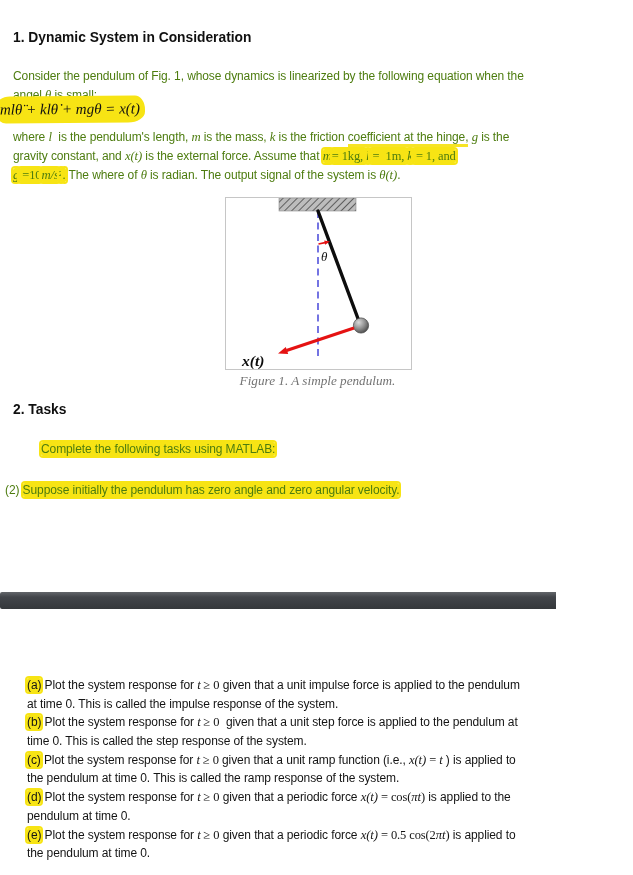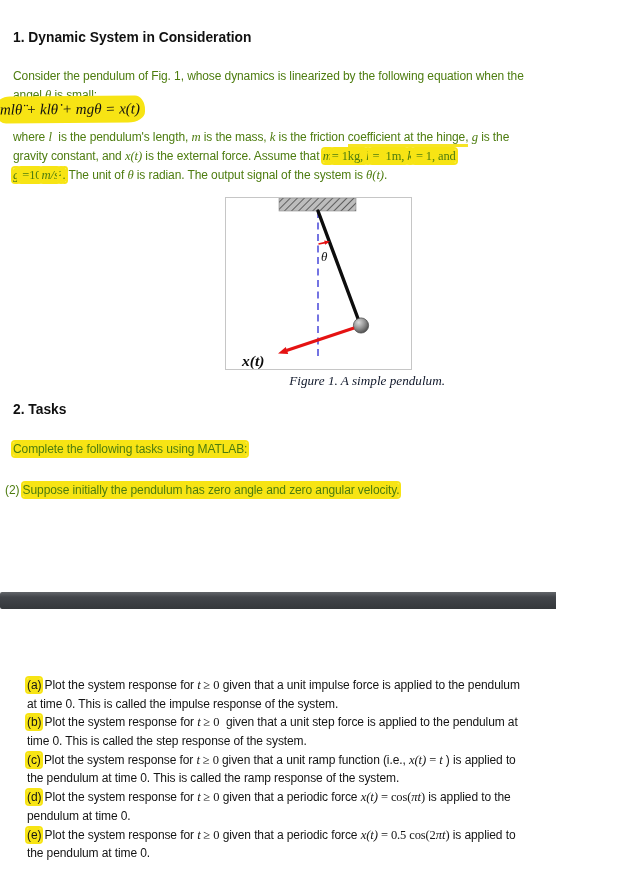--- a/index.html
+++ b/index.html
@@ -11,22 +11,22 @@
       line-height:19px;height:19px;color:#141414;}
   .m{font-family:"Liberation Serif",serif;font-style:italic;font-size:106%;}
   .sr{font-family:"Liberation Serif",serif;font-size:104%;}
   .hl{background:#f7e414;box-shadow:0 0 0 2px #f7e414;border-radius:2px;}
   .ul{border-bottom:3.5px solid rgba(246,227,25,0.95);padding-bottom:0px;}
   .eqtext{font-family:"Liberation Serif",serif;font-style:italic;font-size:15px;
           background:#f7e414;box-shadow:0 0 0 5px #f7e414;display:inline-block;
           border-radius:10px 5px 12px 6px / 7px 9px 6px 10px;transform:rotate(-0.5deg);}
   .heading{position:absolute;left:13px;font-weight:bold;font-size:13.8px;color:#101010;white-space:pre;}
   .eq-row{position:absolute;left:0;width:633px;text-align:left;}
-  .caption{position:absolute;left:190px;top:373px;width:255px;text-align:right;
-           font-family:"Liberation Serif",serif;font-style:italic;font-size:13.2px;color:#0f172a;}
+  .caption{position:absolute;left:190px;top:373px;width:255px;text-align:center;
+           font-family:"Liberation Serif",serif;font-style:italic;font-size:13.2px;color:#737373;}
   .pagenum{position:absolute;left:595px;top:516px;font-family:"Liberation Serif",serif;
            font-size:12.5px;color:#14141c;}
   #figure-panel{position:absolute;left:225px;top:197px;width:185px;height:171px;
                 border:1px solid #c6c6c6;background:#ffffff;}
   #separator{position:absolute;left:0;top:592px;width:633px;height:17px;border-radius:2px;
              background:linear-gradient(180deg,#63666a 0%,#42454a 30%,#35383b 100%);}
   #cursor{position:absolute;left:621px;top:843px;width:2px;height:17px;background:#101010;}
 </style>
 </head>
 <body>
@@ -36,21 +36,21 @@
   <div>
     <div class="heading" style="top:30px;">1. Dynamic System in Consideration</div>
 
     <div class="tl" style="top:67px;"><span>Consider the pendulum of Fig. 1, whose dynamics is linearized by the following equation when the</span></div>
     <div class="tl" style="top:86px;"><span>angel </span><span class="m">θ</span><span> is small:</span></div>
 
     <div class="eq-row" style="top:100px;"><span class="eqtext">mlθ̈ + klθ̇ + mgθ = x(t)</span></div>
 
     <div class="tl" style="top:128px;text-align:center;"><span>where </span><span class="m">l</span><span>  is the pendulum's length, </span><span class="m">m</span><span> is the mass, </span><span class="m">k</span><span> is the friction </span><span class="ul">coefficient at the hinge,</span><span> </span><span class="m">g</span><span> is the</span></div>
     <div class="tl" style="top:147px;"><span>gravity constant, and </span><span class="m">x(t)</span><span> is the external force. Assume that </span><span class="m hl">m</span><span class="sr hl">= 1kg, </span><span class="m hl">l</span><span class="sr hl"> =  1m, </span><span class="m hl">k</span><span class="sr hl"> = 1, and</span></div>
-    <div class="tl" style="top:166px;"><span class="m hl">g</span><span class="sr hl"> =10</span><span class="m hl">m/s</span><span class="sr hl">²</span><span class="sr hl">.</span><span> The unit of </span><span class="m">θ</span><span> is radian. The output signal of the system is </span><span class="m">θ(t)</span><span>.</span></div>
+    <div class="tl" style="top:166px;"><span class="m hl">g</span><span class="sr hl"> =10</span><span class="m hl">m/s</span><span class="sr hl">²</span><span class="sr hl">.</span><span> The where of </span><span class="m">θ</span><span> is radian. The output signal of the system is </span><span class="m">θ(t)</span><span>.</span></div>
 
     <div id="figure-panel">
       <svg width="185" height="171" viewBox="0 0 185 171">
         <defs>
           <pattern id="hatch" width="5" height="5" patternUnits="userSpaceOnUse" patternTransform="rotate(45)">
             <rect width="5" height="5" fill="#bdbdbd"></rect>
             <line x1="0" y1="0" x2="0" y2="5" stroke="#5e5e5e" stroke-width="2"></line>
           </pattern>
           <radialGradient id="bobg" cx="35%" cy="30%" r="75%">
             <stop offset="0%" stop-color="#d9d9d9"></stop>
@@ -72,21 +72,21 @@
         </g>
         <text x="95" y="63" font-family="Liberation Serif, serif" font-style="italic" font-size="13" fill="#111">θ</text>
         <text x="16" y="168" font-family="Liberation Serif, serif" font-style="italic" font-weight="bold" font-size="15.5" fill="#0c0c0c">x(t)</text>
       </svg>
     </div>
 
     <div class="caption">Figure 1. A simple pendulum.</div>
 
     <div class="heading" style="top:402px;">2. Tasks</div>
 
-    <div class="tl" style="top:440px;"><span class="hl">Complete the following tasks using MATLAB:</span></div>
+    <div class="tl" style="top:440px;margin-left:28px;"><span class="hl">Complete the following tasks using MATLAB:</span></div>
 
     <div class="tl" style="top:481px;left:5px;"><span>(2) </span><span class="hl">Suppose initially the pendulum has zero angle and zero angular velocity.</span></div>
 
     <div class="pagenum">1</div>
   </div>
 
   <div id="separator"></div>
 
   <div>
     <div class="bl" style="top:676px;"><span class="hl">(a)</span><span> Plot the system response for </span><span class="m">t</span><span class="sr"> ≥ 0</span><span> given that a unit impulse force is applied to the pendulum</span></div>

